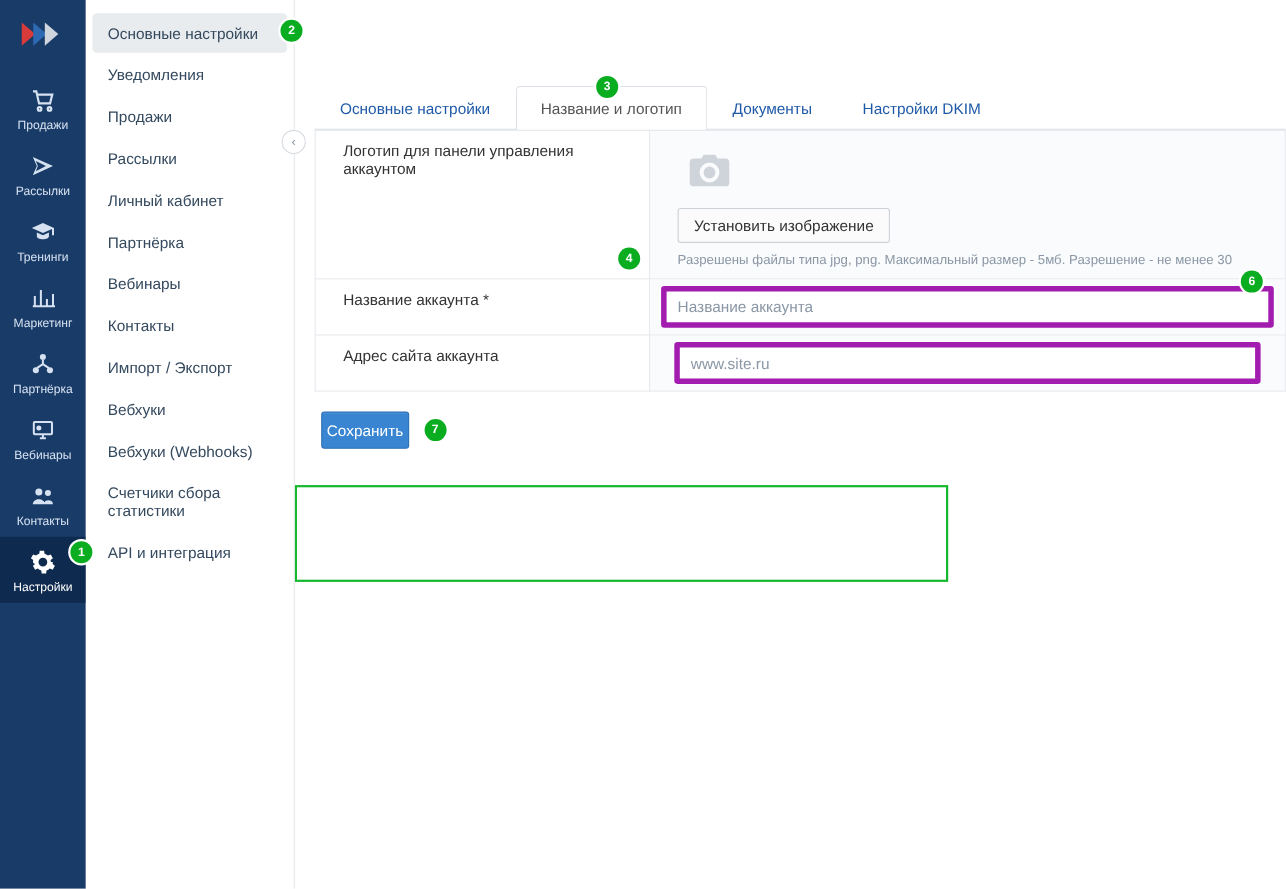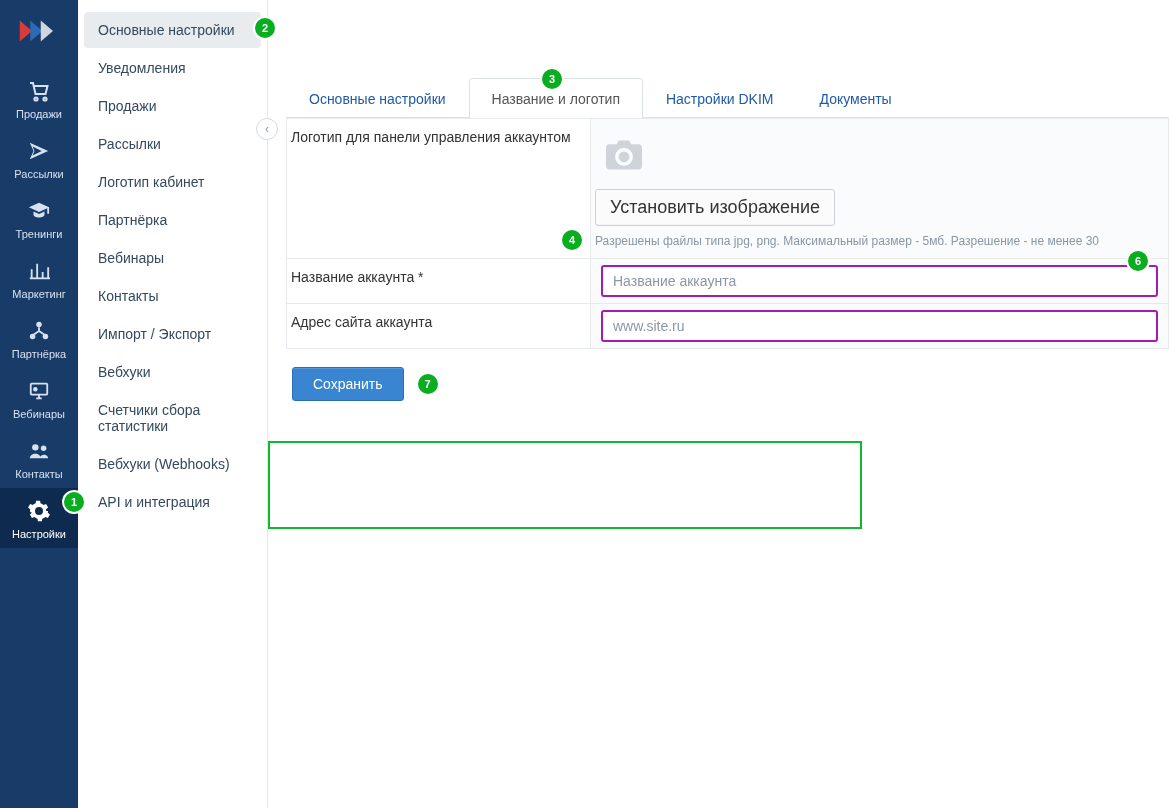--- a/index.html
+++ b/index.html
@@ -20,31 +20,31 @@
   .submenu-item.active { background: #e8ecef; }
   .collapse-handle { position: absolute; right: -11px; top: 118px; width: 22px; height: 22px; border-radius: 50%; background:#fff; border:1px solid #d6dbe1; display:flex; align-items:center; justify-content:center; color:#8a97a6; cursor:pointer; font-size:12px;}
 
   
   .main { flex: 1; padding: 0 0 20px 18px; overflow: hidden; position: relative; }
   .tabs { display: flex; border-bottom: 1px solid #dde2e8; margin-top: 78px; }
   .tab { padding: 12px 22px 11px; color: #1f5aa8; font-size: 14px; cursor: pointer; border: 1px solid transparent; border-bottom: none; margin-bottom: -1px; border-radius: 4px 4px 0 0; }
   .tab.active { background: #fff; border-color: #dde2e8; color: #555; }
 
   .form-table { border-collapse: collapse; width: 100%; }
-  .form-table td { border: 1px solid #e6e9ed; padding: 10px 4px; vertical-align: top; font-size: 14px; }
+  .form-table td { border: 1px solid #e6e9ed; padding: 10px 25px; vertical-align: top; font-size: 14px; }
   .form-table td.label { width: 304px; color: #333; }
   .form-table td.control { background: #fafbfc; }
 
   .img-placeholder { width: 50px; height: 40px; display:flex; align-items:center; justify-content:center; margin: 6px 0 14px 4px; }
-  .btn { display:inline-block; background:#fbfbfb; border:1px solid #ccd1d7; color:#333; padding:7px 14px; border-radius:3px; cursor:pointer; font-size:18px; box-shadow: inset 0 -1px 0 rgba(0,0,0,.03);}
+  .btn { display:inline-block; background:#fbfbfb; border:1px solid #ccd1d7; color:#333; padding:7px 14px; border-radius:3px; cursor:pointer; font-size:14px; box-shadow: inset 0 -1px 0 rgba(0,0,0,.03);}
   .hint { color:#8a97a6; font-size: 12px; margin-top:8px; white-space: nowrap; }
-  .input { width: 100%; border:2px solid #a21caf; border-radius:3px; padding:6px 10px; font-size:14px; color:#4c1d95; }
+  .input { width: 100%; border:5px solid #a21caf; border-radius:3px; padding:6px 10px; font-size:14px; color:#4c1d95; }
   .input::placeholder { color:#8a97a6; }
 
-  .btn-primary { background:#3985d1; border:1px solid #2d6fb3; color:#fff; padding:8px 20px; border-radius:3px; cursor:pointer; font-size:14px; box-shadow: inset 0 1px 0 rgba(255,255,255,.15); }
+  .btn-primary { background:#3985d1; border:1px solid #2d6fb3; color:#fff; padding:8px 4px; border-radius:3px; cursor:pointer; font-size:14px; box-shadow: inset 0 1px 0 rgba(255,255,255,.15); }
 
   .badge { position:absolute; width:20px; height:20px; border-radius:50%; background:#0aac20; color:#fff; font-size:11px; font-weight:bold; display:flex; align-items:center; justify-content:center; box-shadow:0 0 0 2px #fff; z-index:5; }
   .rel { position: relative; }
   .highlight-box { position:absolute; border:2px solid #14b82e; pointer-events:none; z-index:3; }
 
   .save-row { padding: 18px 0 0 6px; display:flex; align-items:center; gap:14px; }
 </style>
 </head>
 <body>
 
@@ -137,43 +137,43 @@
   </div>
 
   <div class="submenu">
     <div class="submenu-item active rel">
       <span>Основные настройки</span>
       <span class="badge" style="top:6px; right:-14px;">2</span>
     </div>
     <div class="submenu-item">Уведомления</div>
     <div class="submenu-item">Продажи</div>
     <div class="submenu-item">Рассылки</div>
-    <div class="submenu-item">Логотип кабинет</div>
+    <div class="submenu-item">Личный кабинет</div>
     <div class="submenu-item">Партнёрка</div>
     <div class="submenu-item">Вебинары</div>
     <div class="submenu-item">Контакты</div>
     <div class="submenu-item">Импорт / Экспорт</div>
     <div class="submenu-item">Вебхуки</div>
+    <div class="submenu-item">Вебхуки (Webhooks)</div>
     <div class="submenu-item">Счетчики сбора статистики</div>
-    <div class="submenu-item">Вебхуки (Webhooks)</div>
     <div class="submenu-item">API и интеграция</div>
     <div class="collapse-handle">
       <span>‹</span>
     </div>
   </div>
 
   <div class="main">
     <div class="tabs">
       <div class="tab">Основные настройки</div>
       <div class="tab active rel">
         <span>Название и логотип</span>
         <span class="badge" style="top:-10px; right:80px;">3</span>
       </div>
+      <div class="tab">Документы</div>
       <div class="tab">Настройки DKIM</div>
-      <div class="tab">Документы</div>
     </div>
 
     <table class="form-table">
       <tbody>
           <tr>
         <td class="label rel">
           <span>Логотип для панели управления аккаунтом</span>
           <span class="badge" style="bottom:8px; right:8px;">4</span>
         </td>
         <td class="control">
@@ -188,21 +188,21 @@
       </tr>
       <tr class="rel">
         <td class="label">Название аккаунта *</td>
         <td class="control rel" style="padding:6px 10px;">
           <input class="input" placeholder="Название аккаунта" style="">
           <span class="badge" style="top:-8px; right:20px;">6</span>
         </td>
       </tr>
       <tr>
         <td class="label">Адрес сайта аккаунта</td>
-        <td class="control" style="padding:6px 10px;">
+        <td class="control" style="padding:6px 22px;">
           <input class="input" placeholder="www.site.ru" style="">
         </td>
       </tr>
     </tbody>
       </table>
 
     <div class="highlight-box" style="left:0; top:441px; width:594px; height:88px;"></div>
 
     <div class="save-row">
       <button class="btn-primary">Сохранить</button>

